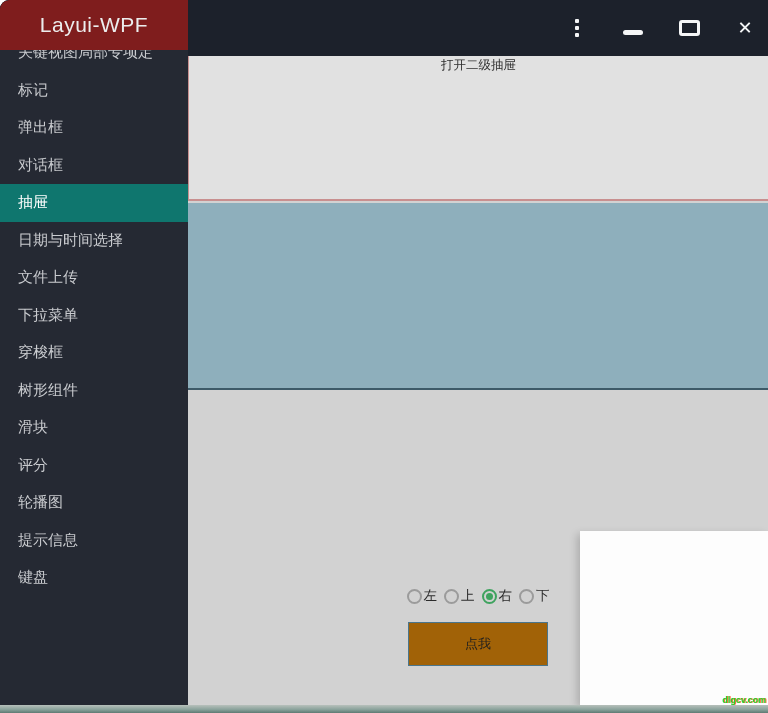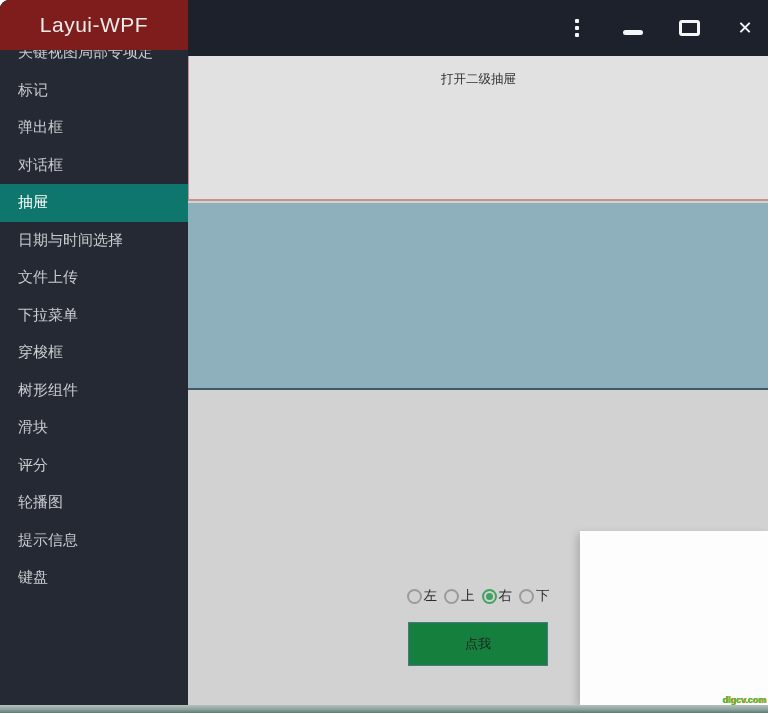--- a/index.html
+++ b/index.html
@@ -20,32 +20,32 @@
   .sidebar { position:absolute; left:0; top:0; width:188px; height:705px; background:#252933; }
   .sidebar-header { position:absolute; left:0; top:0; width:188px; height:50px; background:#7f1d1d; border-radius:9px 0 0 0; display:flex; align-items:center; justify-content:center; color:#eceded; font-size:21px; letter-spacing:0.5px; }
   .sidebar-menu-clip { position:absolute; left:0; top:50px; right:0; bottom:0; overflow:hidden; }
   .sidebar-menu { list-style:none; margin-top:-16px; }
   .sidebar-menu li { height:37.5px; display:flex; align-items:center; padding-left:18px; font-size:15px; color:#c9cbcf; cursor:pointer; white-space:nowrap; }
   .sidebar-menu li.selected { background:#0f766e; color:#ffffff; }
 
   
   .main { position:absolute; left:188px; top:56px; width:580px; bottom:8px; background:#d2d2d2; }
   .top-area { position:absolute; left:0; top:0; width:580px; height:145px; background:#e1e1e1; border-left:1px solid #c88f8f; border-bottom:2px solid #c88f8f; display:flex; justify-content:center; align-items:flex-start; }
-  .open-drawer-label { font-size:12.5px; color:#2f2f2f; padding-top:15px; cursor:pointer; }
+  .open-drawer-label { font-size:12.5px; color:#2f2f2f; padding-top:1px; cursor:pointer; }
   .blue-band { position:absolute; left:0; top:147px; width:580px; height:187px; background:#8eafbc; border-bottom:2px solid #3d5a68; }
 
   .radio-row { position:absolute; left:0; top:531px; width:580px; display:flex; justify-content:center; align-items:center; gap:7px; }
   .radio-item { display:flex; align-items:center; gap:2px; cursor:pointer; }
   .radio-circle { width:15px; height:15px; border-radius:50%; border:2px solid #9b9b9b; display:flex; align-items:center; justify-content:center; background:transparent; }
   .radio-item.checked .radio-circle { border-color:#3fa35f; }
   .radio-dot { width:7px; height:7px; border-radius:50%; background:transparent; }
   .radio-item.checked .radio-dot { background:#3fa35f; }
   .radio-label { font-size:13.5px; color:#2b2b2b; }
 
-  .clickme { position:absolute; left:220px; top:566px; width:140px; height:44px; background:#15803d; border:1px solid #4a758c; font-size:13px; color:#1f1f1f; cursor:pointer; font-family:inherit; }
+  .clickme { position:absolute; left:220px; top:566px; width:140px; height:44px; background:#a16207; border:1px solid #4a758c; font-size:13px; color:#1f1f1f; cursor:pointer; font-family:inherit; }
 
   .drawer-panel { position:absolute; left:392px; top:475px; width:188px; bottom:0; background:#fdfdfd; box-shadow:-3px 3px 8px rgba(0,0,0,0.18); }
 
   .watermark { position:absolute; right:2px; bottom:0px; font-size:9px; font-weight:bold; color:#27d32c; text-shadow:1px 0 0 #ff6a3c; letter-spacing:0px; }
 
   
   .bottom-strip { position:absolute; left:0; bottom:0; width:768px; height:8px; background:linear-gradient(180deg,#b7c0bb 0%,#8ba39c 55%,#5f7a73 100%); }
 </style>
 </head>
 <body>

